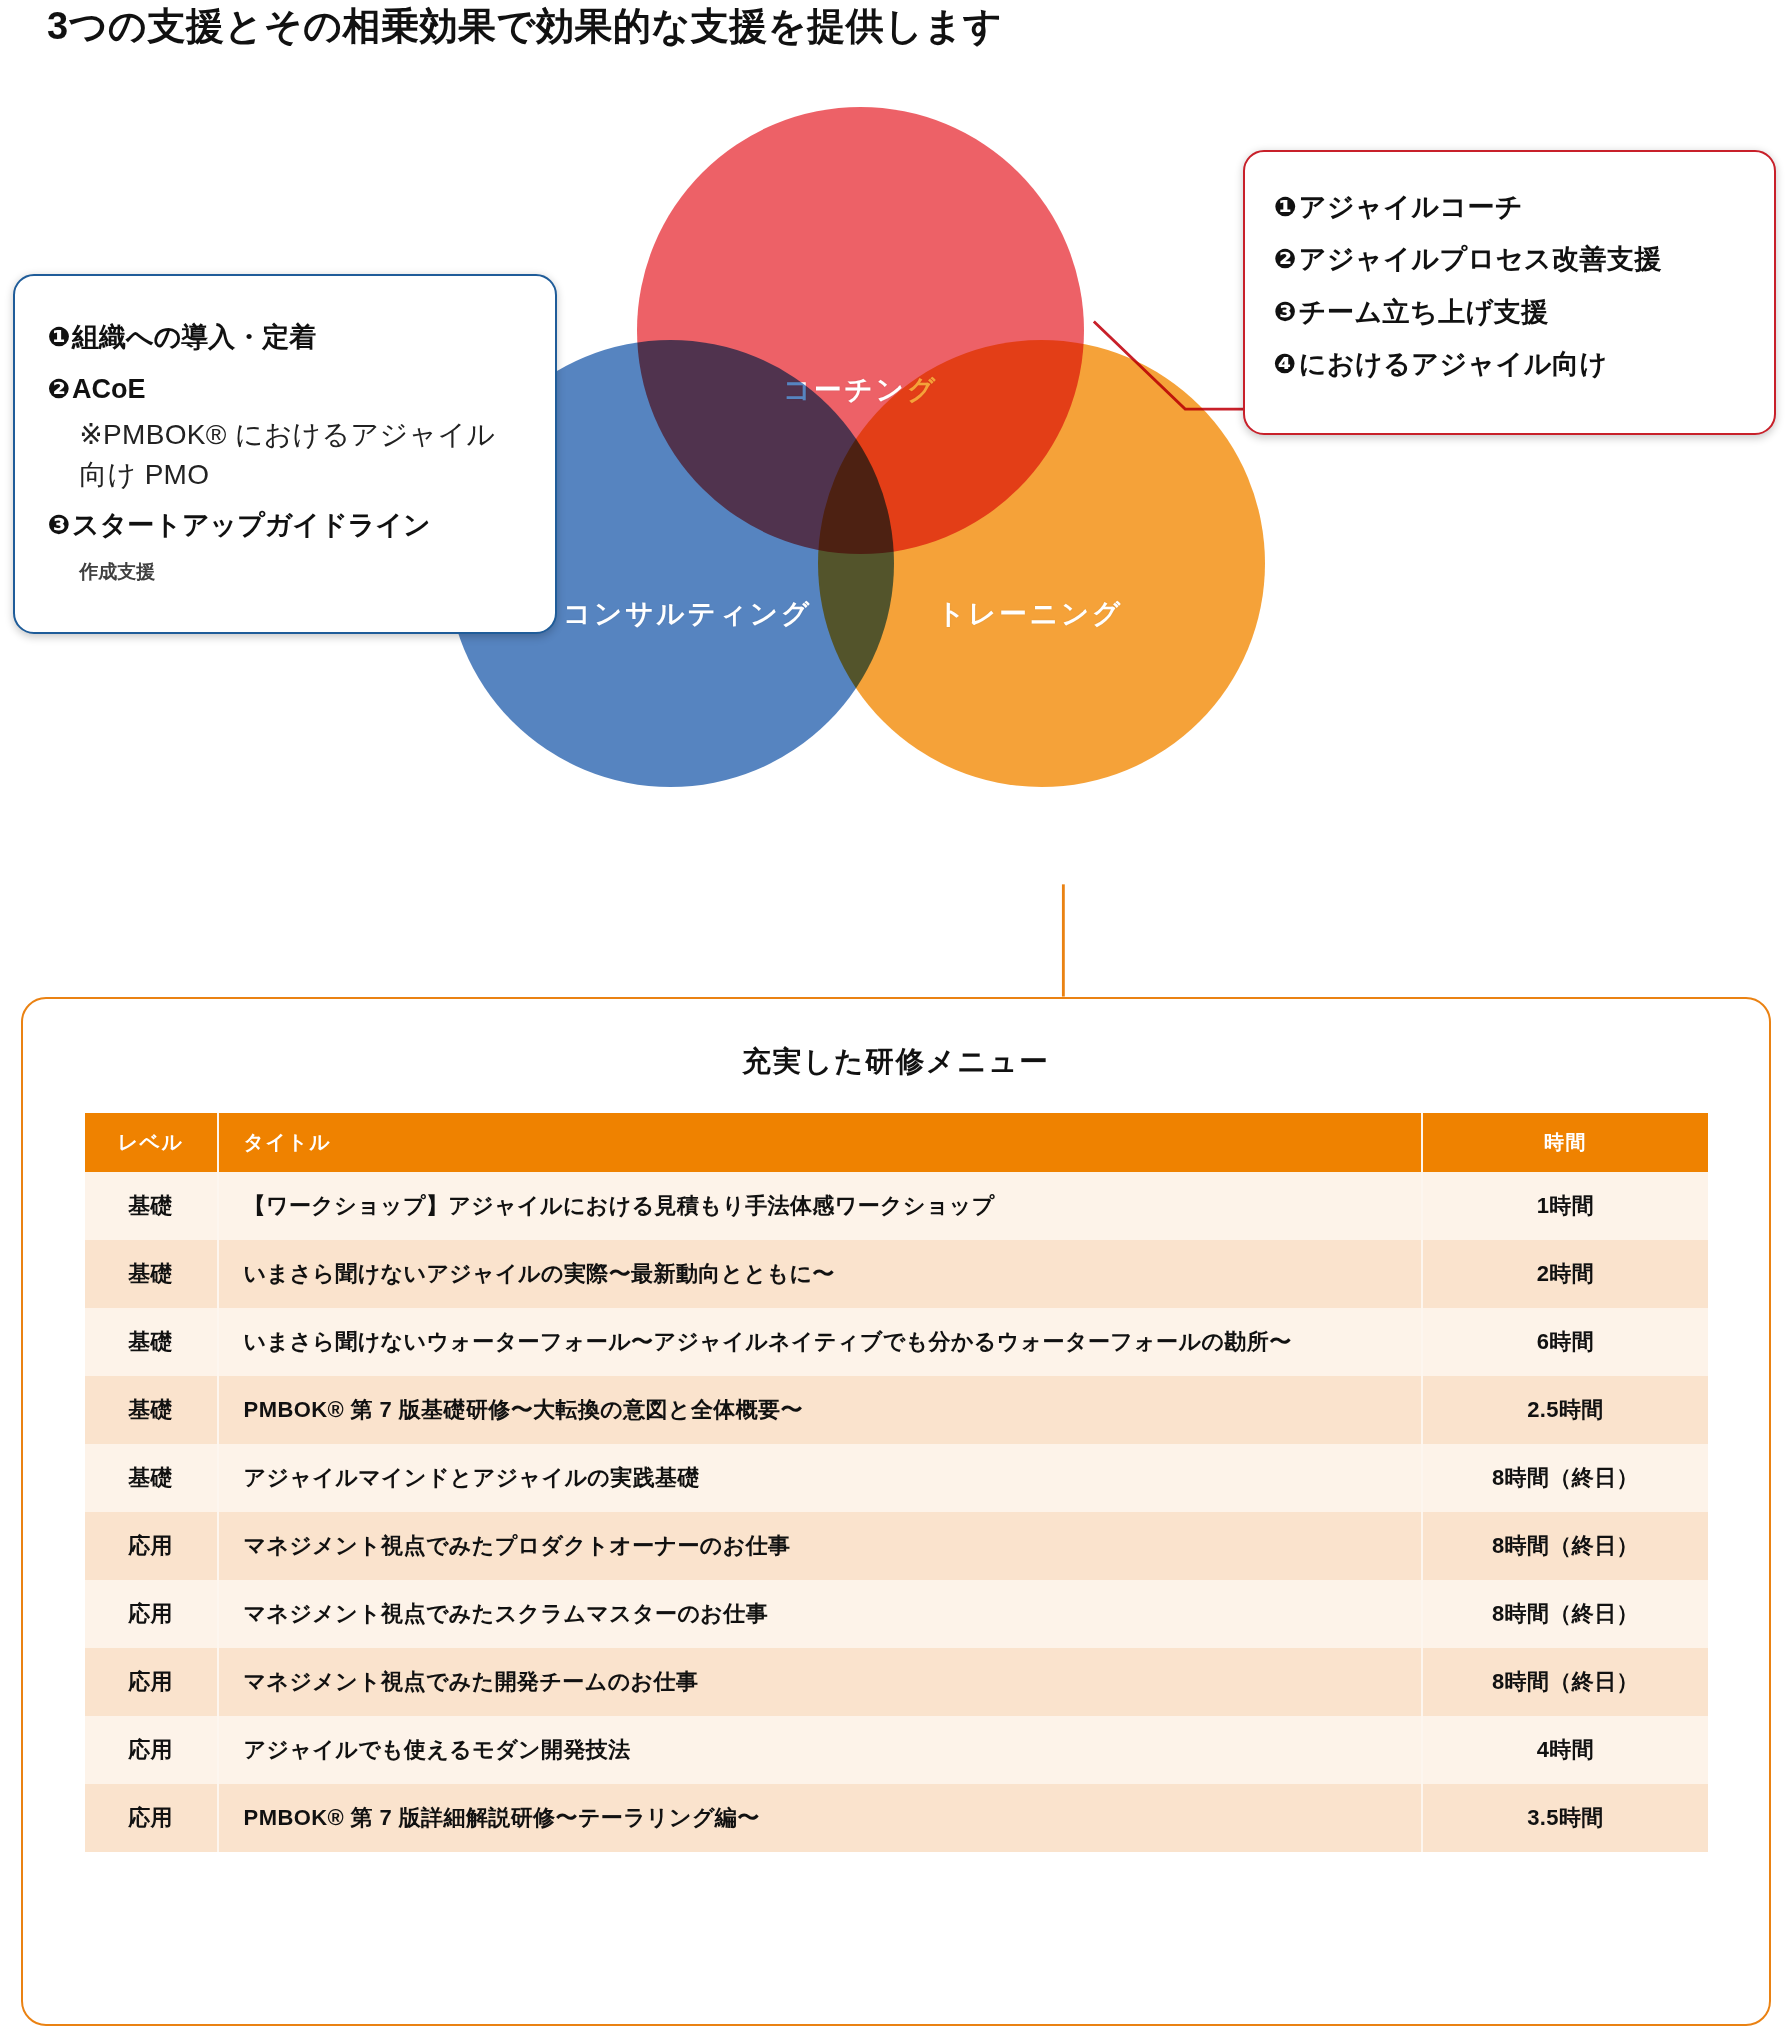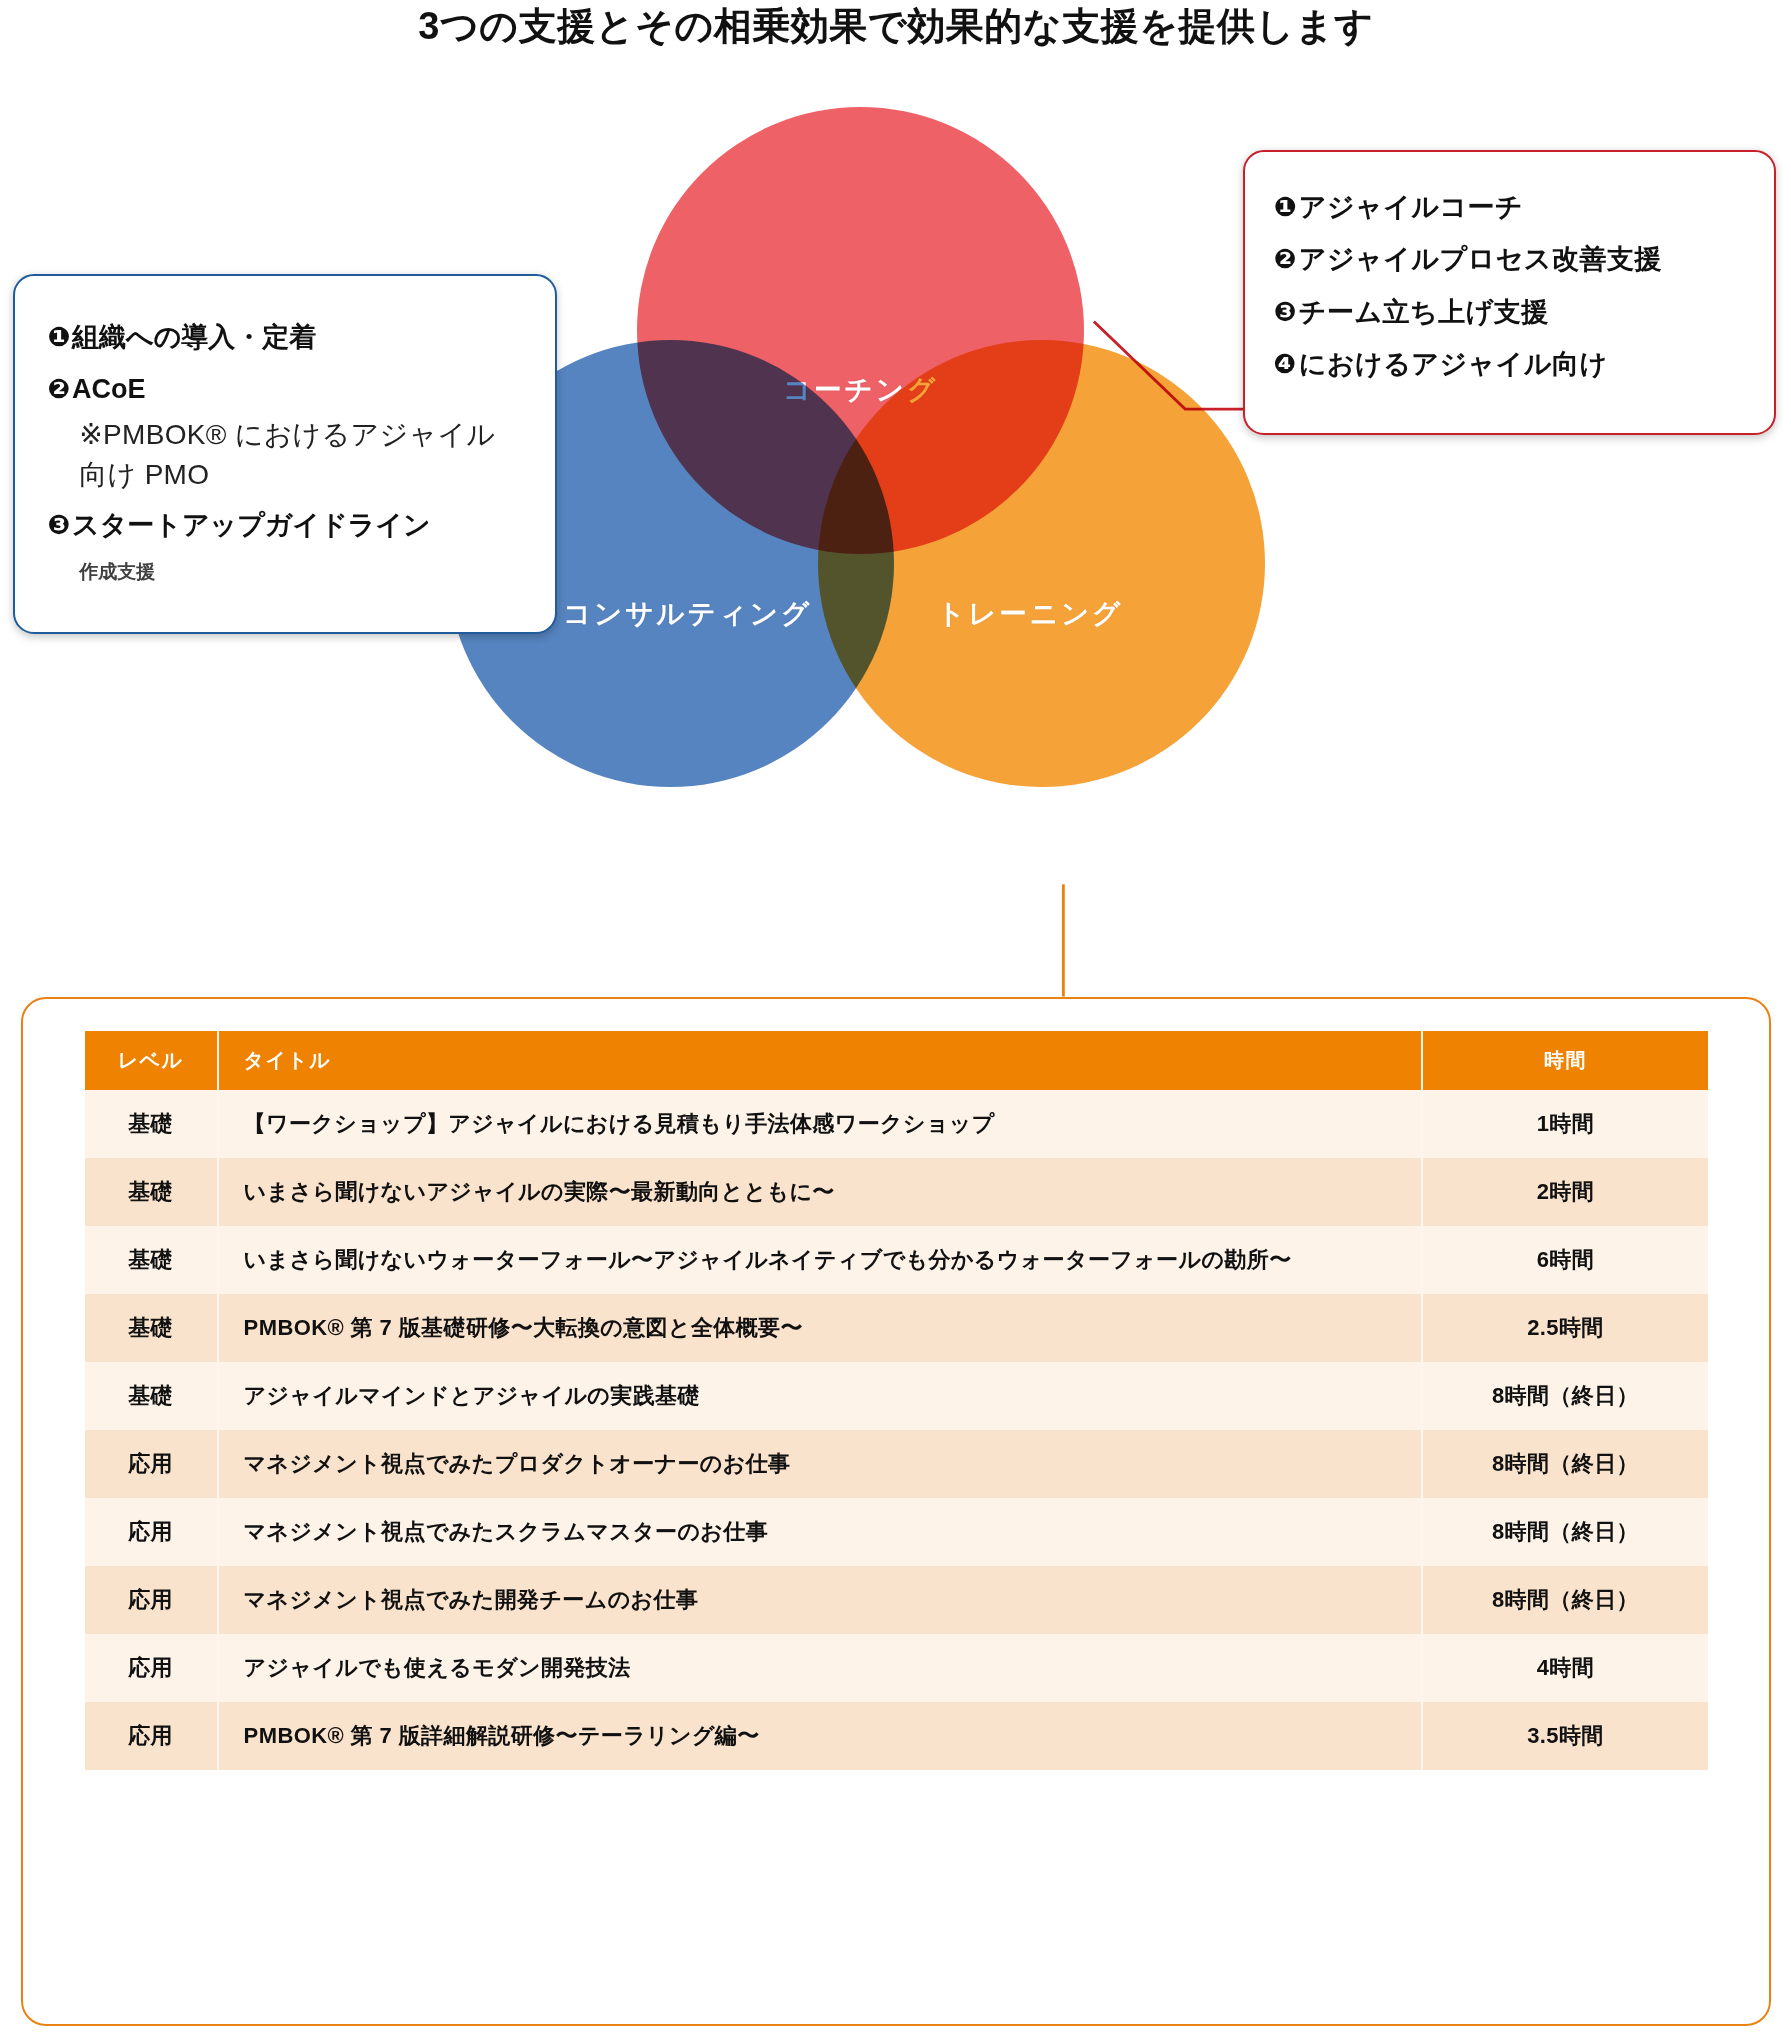--- a/index.html
+++ b/index.html
@@ -9,26 +9,27 @@
     font-family: "Liberation Sans", "DejaVu Sans", sans-serif;
     color: #111;
     overflow: hidden;
   }
   #root { position: relative; width: 1792px; height: 2044px; }
 
   
   .page-title {
     position: absolute;
     top: 1.9px; left: 0; width: 1792px;
-    text-align: center;
+    text-align: left;
     font-size: 38px;
     font-weight: 700;
     letter-spacing: 0.5px;
     color: #111;
     line-height: 1.3;
+    padding-left: 47px;
   }
 
   
   .venn { position: absolute; top: 107px; left: 447px; width: 827px; height: 770px; }
   .circle {
     position: absolute;
     border-radius: 50%;
     display: flex;
     align-items: center;
     justify-content: center;
@@ -221,20 +222,21 @@
       <span class="co-num">❸</span>
       <span>チーム立ち上げ支援</span>
     </div>
     <div class="co-item" style="margin-bottom:0;">
       <span class="co-num">❹</span>
       <span>におけるアジャイル向け</span>
     </div>
   </div>
 
   <div id="menu-panel">
+    <div class="menu-heading">充実した研修メニュー</div>
     <table class="menu-table">
       <thead>
         <tr>
           <th class="col-level">レベル</th>
           <th class="col-title">タイトル</th>
           <th class="col-time">時間</th>
         </tr>
       </thead>
       <tbody id="menu-body">
           <tr class="row-odd">

